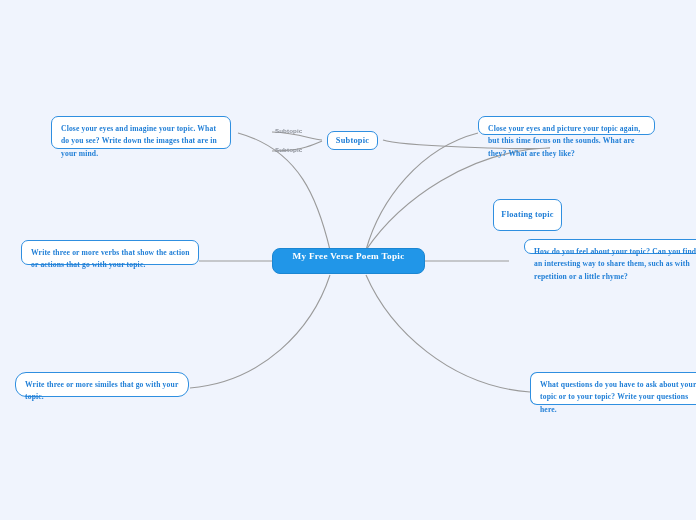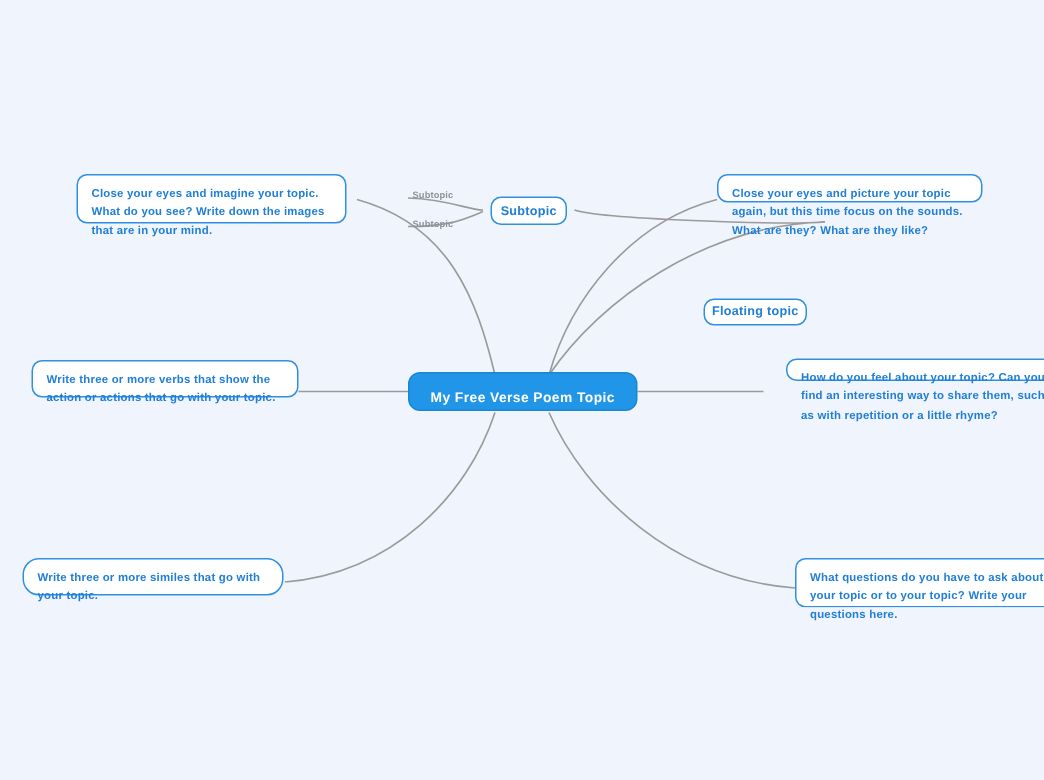--- a/index.html
+++ b/index.html
@@ -36,32 +36,33 @@
     border-radius: 7px;
     background: #ffffff;
     border: 1.5px solid #2f8fe0;
     color: #1f7ed6;
     font-size: 7.6px;
     font-weight: bold;
     line-height: 1.62;
     letter-spacing: 0.15px;
     padding: 6px 8px 6px 9px;
     text-align: left;
+    font-family: Liberation Serif, serif;
   }
   .node-central {
     background: #2196e8;
     border: 1.5px solid #1b86d2;
     color: #ffffff;
     border-radius: 8px;
     font-size: 9.2px;
     letter-spacing: 0.3px;
     text-align: center;
     padding: 0;
     display: flex;
-    align-items: flex-end;
+    align-items: flex-start;
     justify-content: center;
   }
   .node-pill {
     text-align: center;
     padding: 0;
     display: flex;
     align-items: center;
     justify-content: center;
     font-size: 8.4px;
     letter-spacing: 0.2px;
@@ -119,21 +120,21 @@
   </div>
 
   <div class="node" style="left:530px; top:372px; width:182px; height:33px; border-right:none; border-top-right-radius:0; border-bottom-right-radius:0;">
     <span>What questions do you have to ask about your topic or to your topic? Write your questions here.</span>
   </div>
 
   <div class="node node-pill" style="left:327px; top:131px; width:51px; height:19px;">
     <span>Subtopic</span>
   </div>
 
-  <div class="node node-pill" style="left:469px; top:199px; width:69px; height:18px;">
+  <div class="node node-pill" style="left:493px; top:199px; width:69px; height:32px;">
     <span>Floating topic</span>
   </div>
 
   <div class="branch-label" style="left:275px; top:127px;">Subtopic</div>
 
   <div class="branch-label" style="left:275px; top:146px;">Subtopic</div>
 
 </div>
 
 </body></html>

